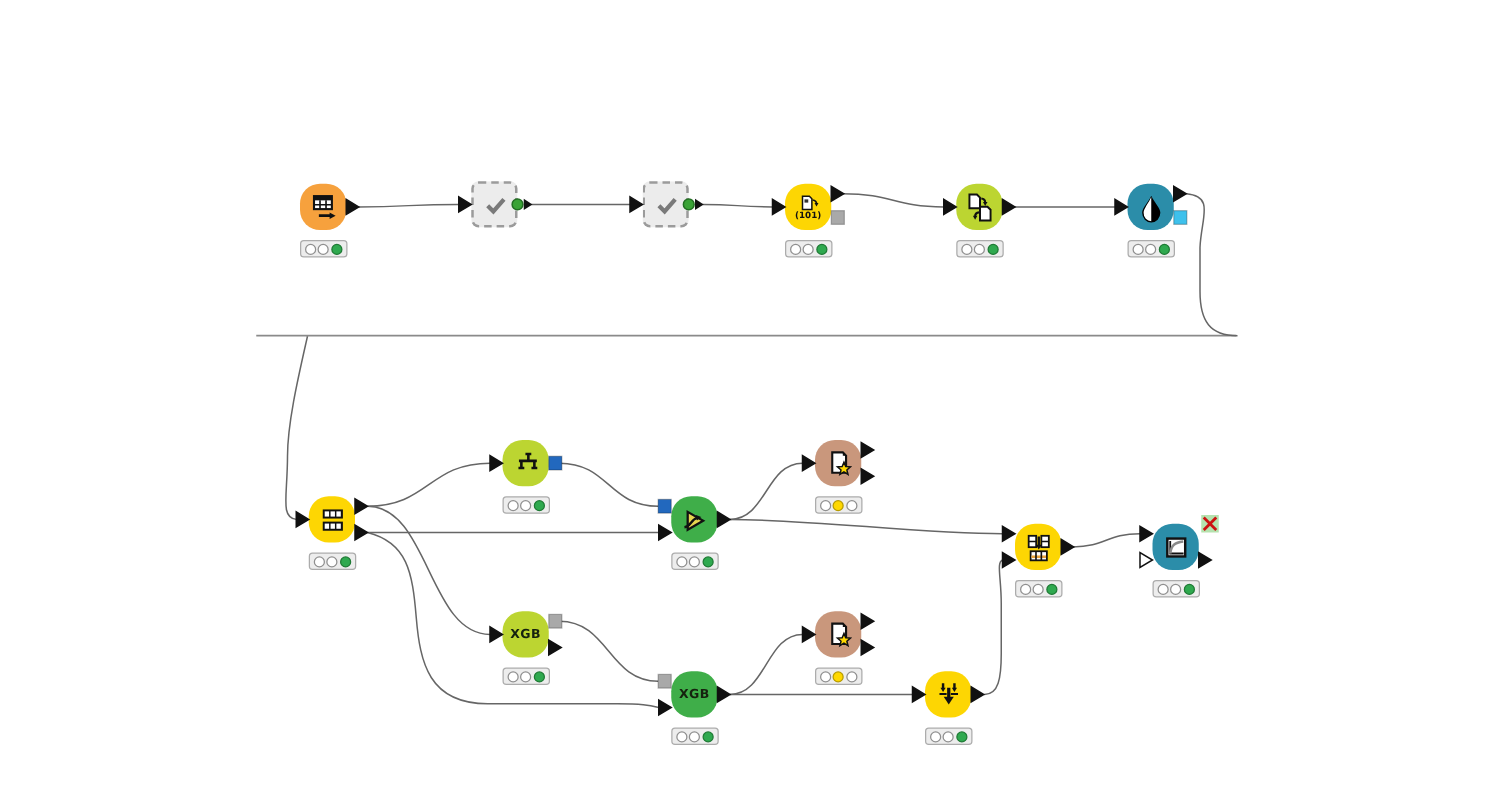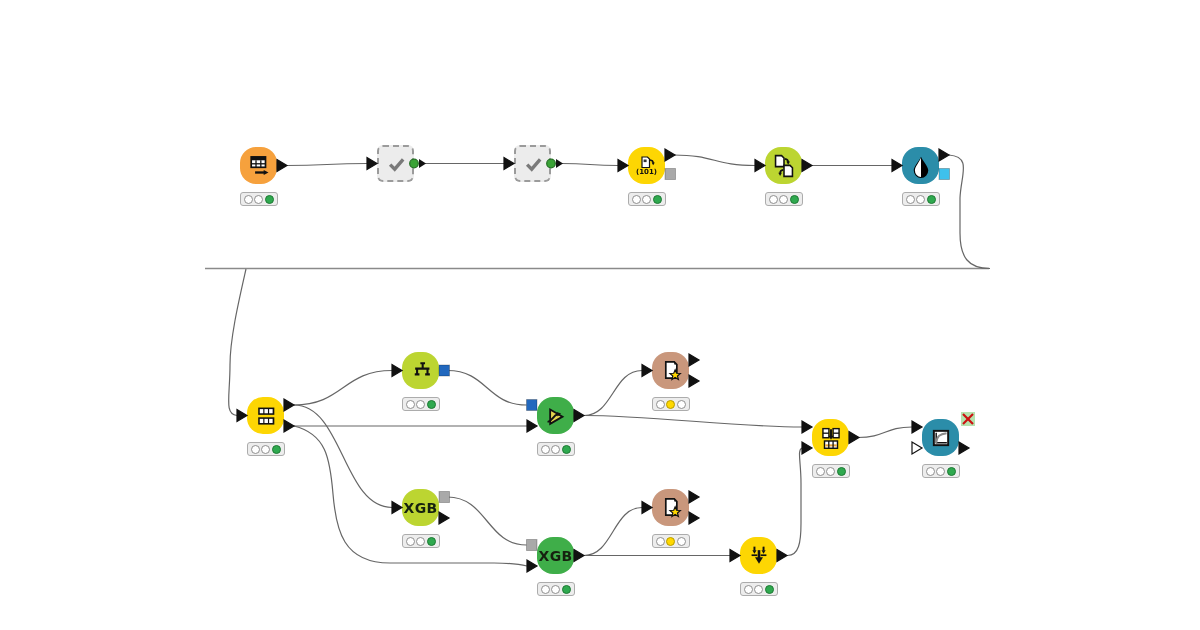--- a/index.html
+++ b/index.html
@@ -6,21 +6,21 @@
   #canvas{position:relative;width:1200px;height:630px;background:#fff;overflow:hidden;}
   svg.layer{position:absolute;left:0;top:0;pointer-events:none;}
   #wire-layer{z-index:1;}
   #port-layer{z-index:3;}
   #port-layer *{pointer-events:auto;}
   .node{position:absolute;width:37px;height:37px;border-radius:16px;z-index:2;
         display:flex;flex-direction:column;align-items:center;justify-content:center;box-sizing:border-box;}
   .node.dashed{background:#ececec;border:2.2px dashed #9b9b9b;border-radius:6px;}
   .node .icon{display:flex;align-items:center;justify-content:center;}
   .node .nlabel{font-size:7px;font-weight:bold;color:#111;line-height:7px;margin-top:-1px;}
-  .node .biglabel{font-size:14px;font-weight:bold;color:#16220f;letter-spacing:.3px;}
+  .node .biglabel{font-size:10px;font-weight:bold;color:#16220f;letter-spacing:.3px;}
   .statusbar{position:absolute;width:38px;height:14px;background:#ededed;border:1px solid #acacac;
              border-radius:3px;z-index:2;display:flex;align-items:center;justify-content:space-between;
              padding:0 3px;box-sizing:border-box;}
   .lamp{width:9px;height:9px;border-radius:50%;background:#fff;border:1.2px solid #8f8f8f;box-sizing:border-box;}
   .lamp.green{background:#2fa94f;border-color:#1f7a35;}
   .lamp.yellow{background:#ffd800;border-color:#b79b00;}
 </style>
 </head>
 <body>
 

